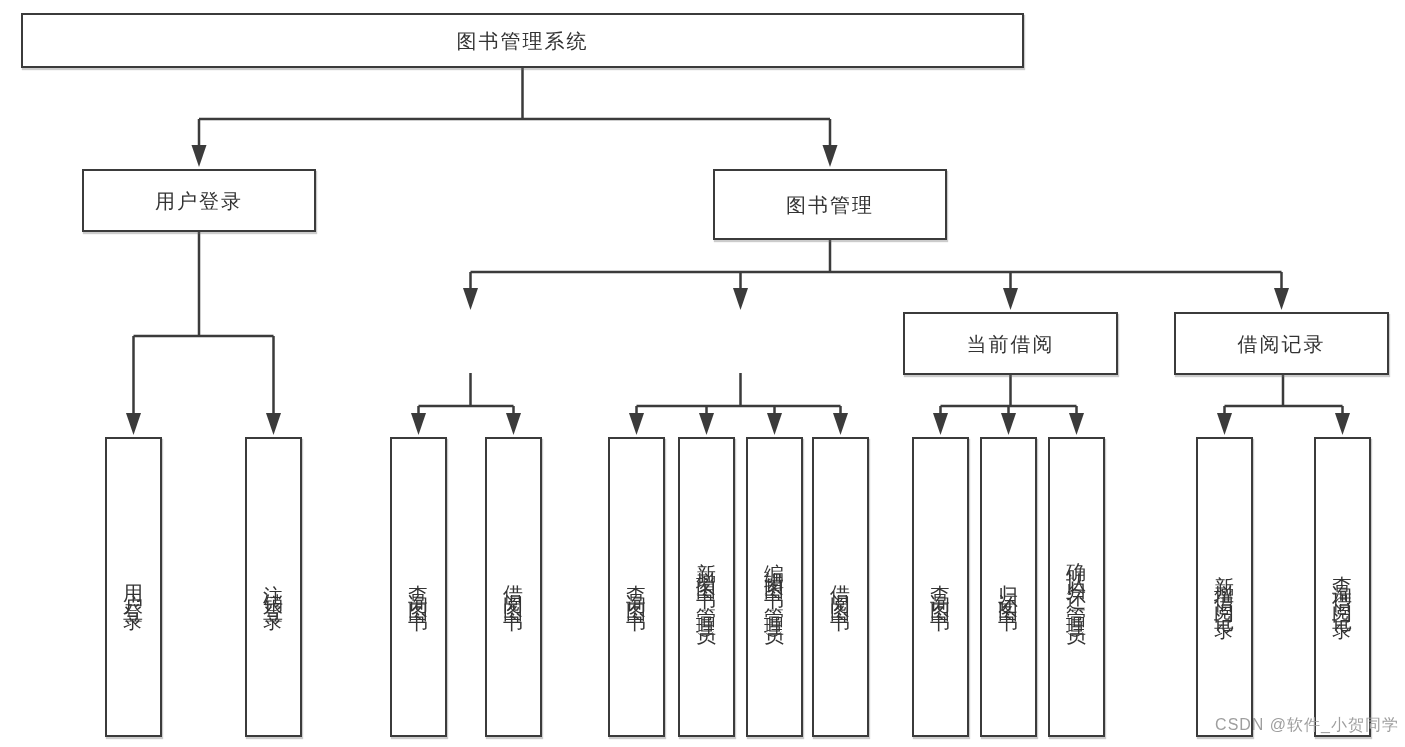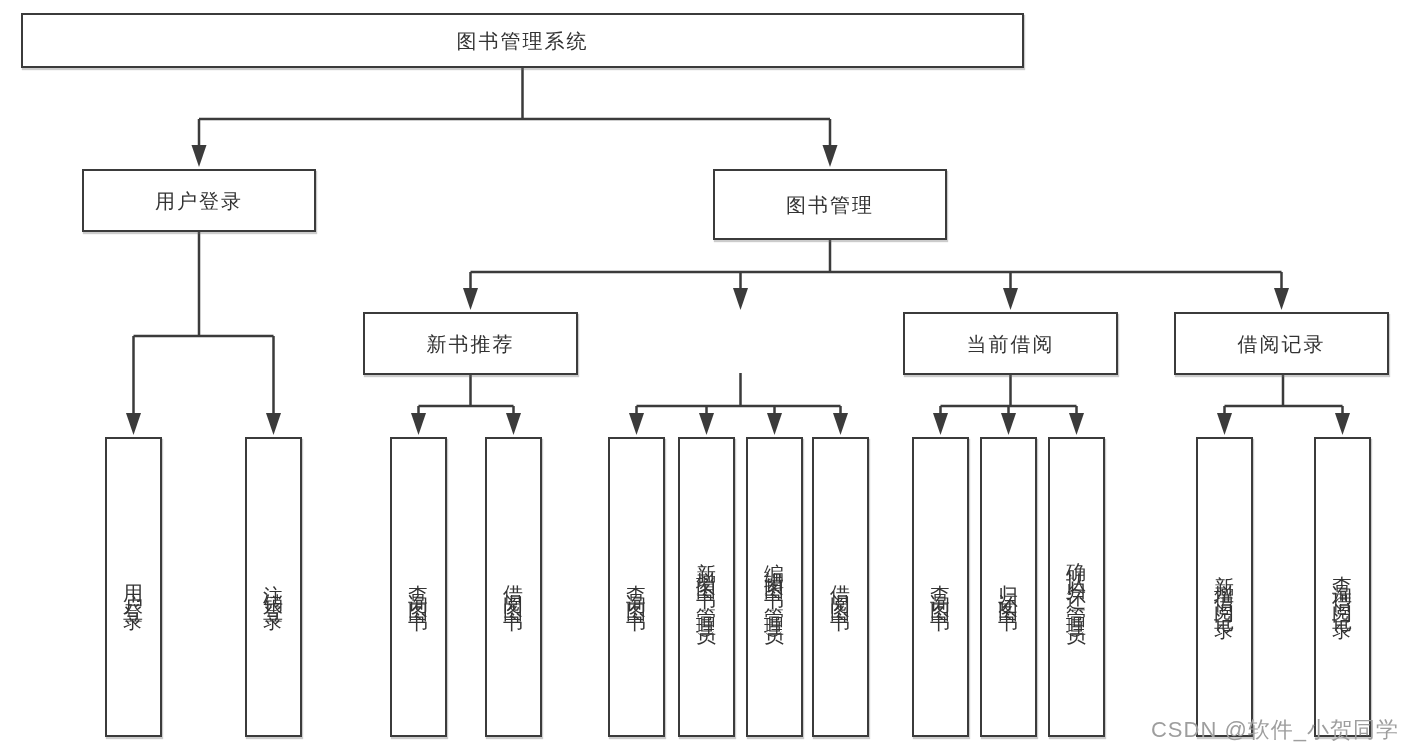--- a/index.html
+++ b/index.html
@@ -43,21 +43,21 @@
     writing-mode: vertical-lr;
     text-orientation: mixed;
     letter-spacing: 9px;
     line-height: 1;
     white-space: nowrap;
   }
   #watermark {
     position: absolute;
     right: 6px;
     top: 715px;
-    font-size: 22px;
+    font-size: 16px;
     letter-spacing: 1px;
     color: #9e9e9e;
     z-index: 5;
     white-space: nowrap;
   }
 </style>
 </head>
 <body>
 
 <div id="canvas">
@@ -112,23 +112,20 @@
     <span class="lbl">图书管理系统</span>
   </div>
 
   <div class="node" style="left:82px;top:169px;width:234px;height:63px">
     <span class="lbl">用户登录</span>
   </div>
   <div class="node" style="left:713px;top:169px;width:234px;height:71px">
     <span class="lbl">图书管理</span>
   </div>
 
-  <div class="node" style="left:363px;top:312px;width:215px;height:63px">
-    <span class="lbl">新书推荐</span>
-  </div>
   <div class="node" style="left:1174px;top:312px;width:215px;height:63px">
     <span class="lbl">借阅记录</span>
   </div>
   <div class="node" style="left:903px;top:312px;width:215px;height:63px">
     <span class="lbl">当前借阅</span>
   </div>
 
   <div class="node v" style="left:105px;top:437px;width:57px;height:300px">
     <span class="lbl">用户登录</span>
   </div>

